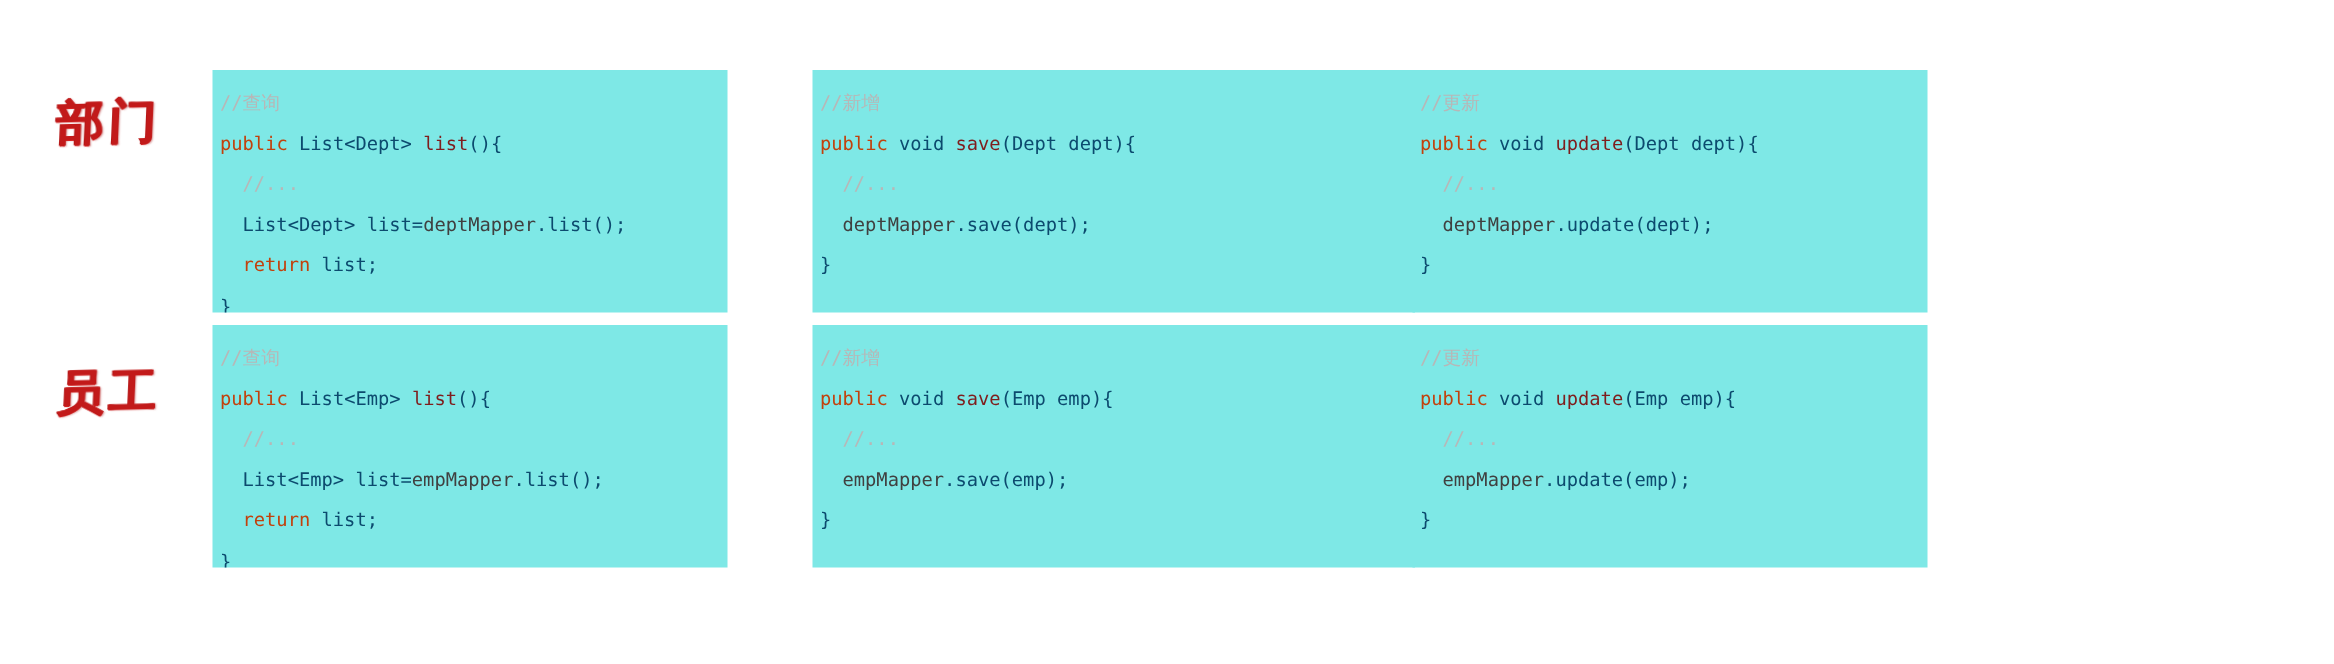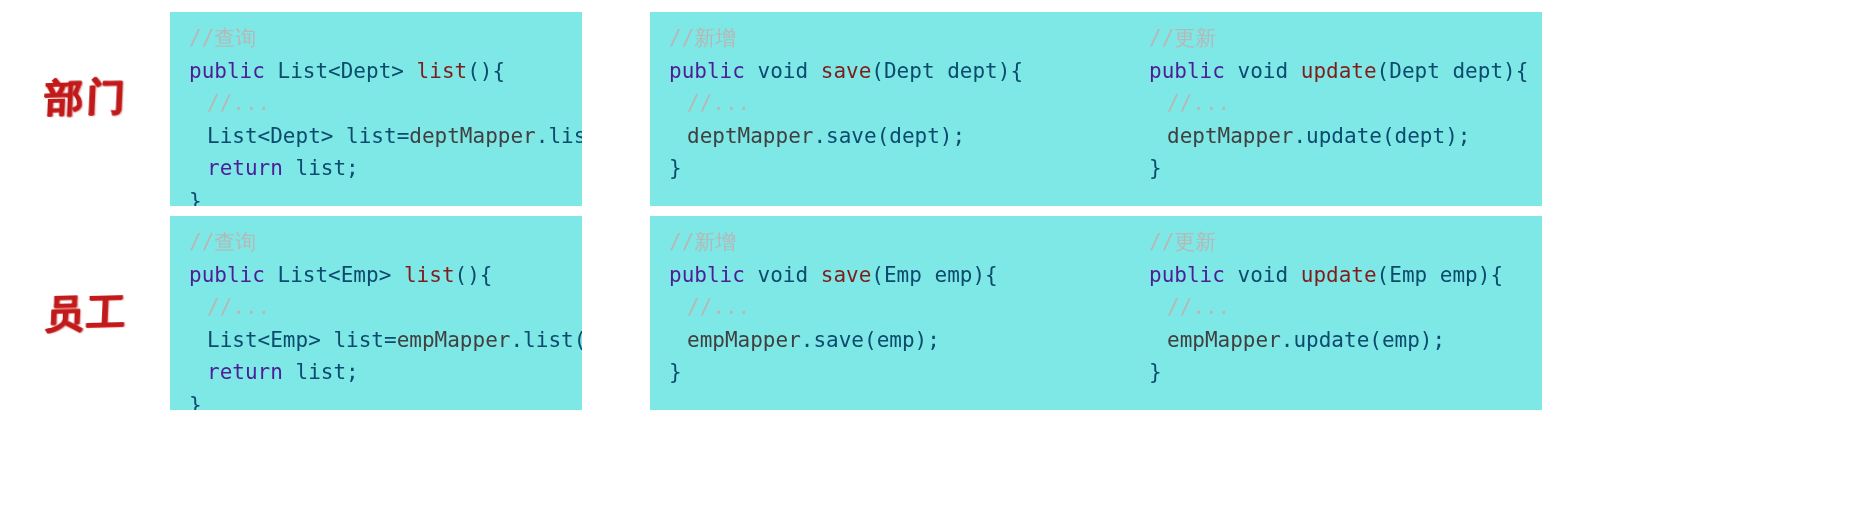--- a/index.html
+++ b/index.html
@@ -41,41 +41,42 @@
     -webkit-font-smoothing: antialiased;
   }
   .row-label.r1 { top: 72px; }
   .row-label.r2 { top: 288px; }
 
   
   .card {
     position: absolute;
     background: #7ee8e6;
     box-sizing: border-box;
-    padding: 10px 14px 12px 19px;
+    padding: 10px 14px 12px 6px;
     font-family: "DejaVu Sans Mono", monospace;
-    font-size: 21px;
+    font-size: 15px;
     line-height: 32.5px;
     color: #111111;
     white-space: pre;
     overflow: hidden;
+    margin-top: 44px;
   }
 
   
   .c1 { left: 170px;  width: 412px; }
   .c2 { left: 650px;  width: 482px; }
   .c3 { left: 1130px; width: 412px; }
 
   
   .r1 { top: 12px;  height: 194px; }
   .r2 { top: 216px; height: 194px; }
 
   
   .cmt   { color: #b7b7b7; }
-  .kw    { color: #4c1d95; }
+  .kw    { color: #c2410c; }
   .fn    { color: #7f1d1d; }
   .mapr  { color: #404040; }
   .plain { color: #0c4a6e; }
 
   
   .watermark {
     position: absolute;
     right: 14px;
     bottom: 6px;
     color: #bfbfbf;

